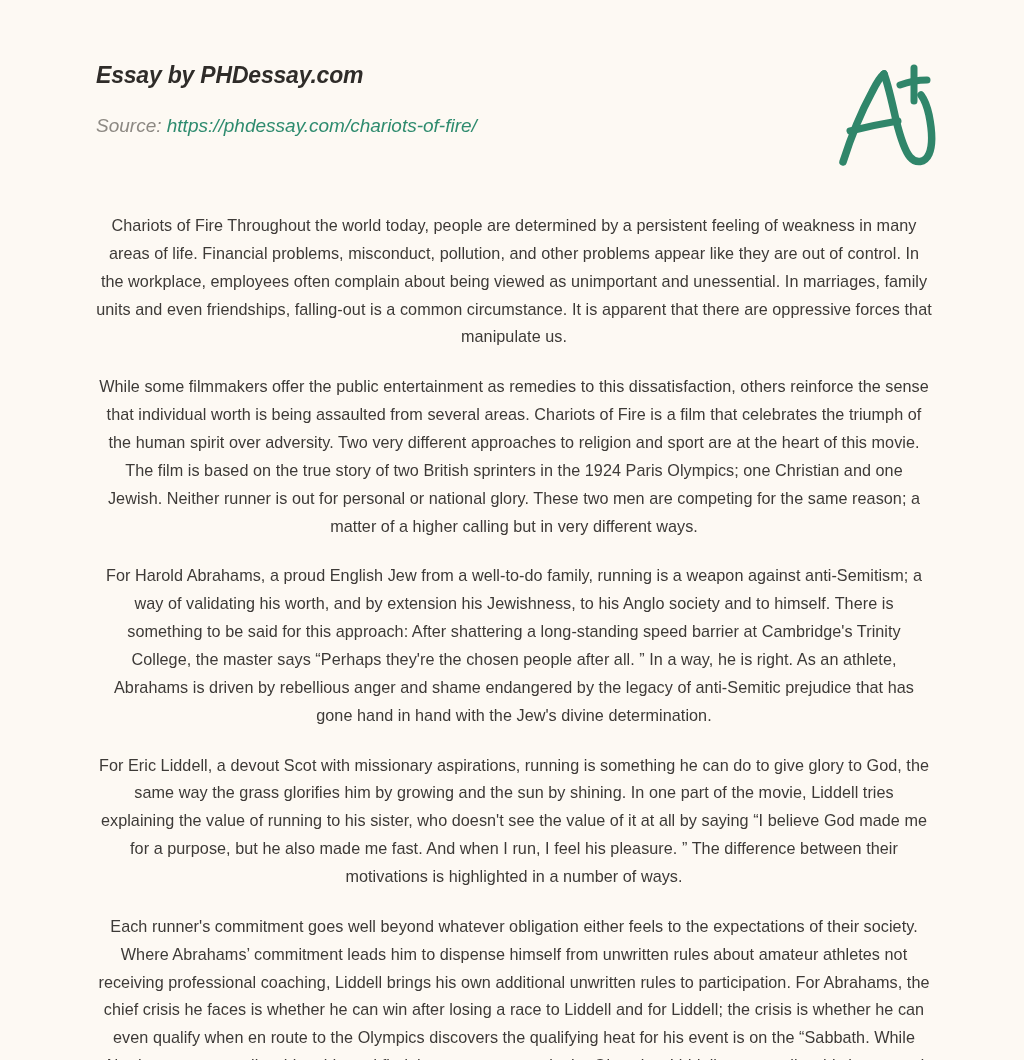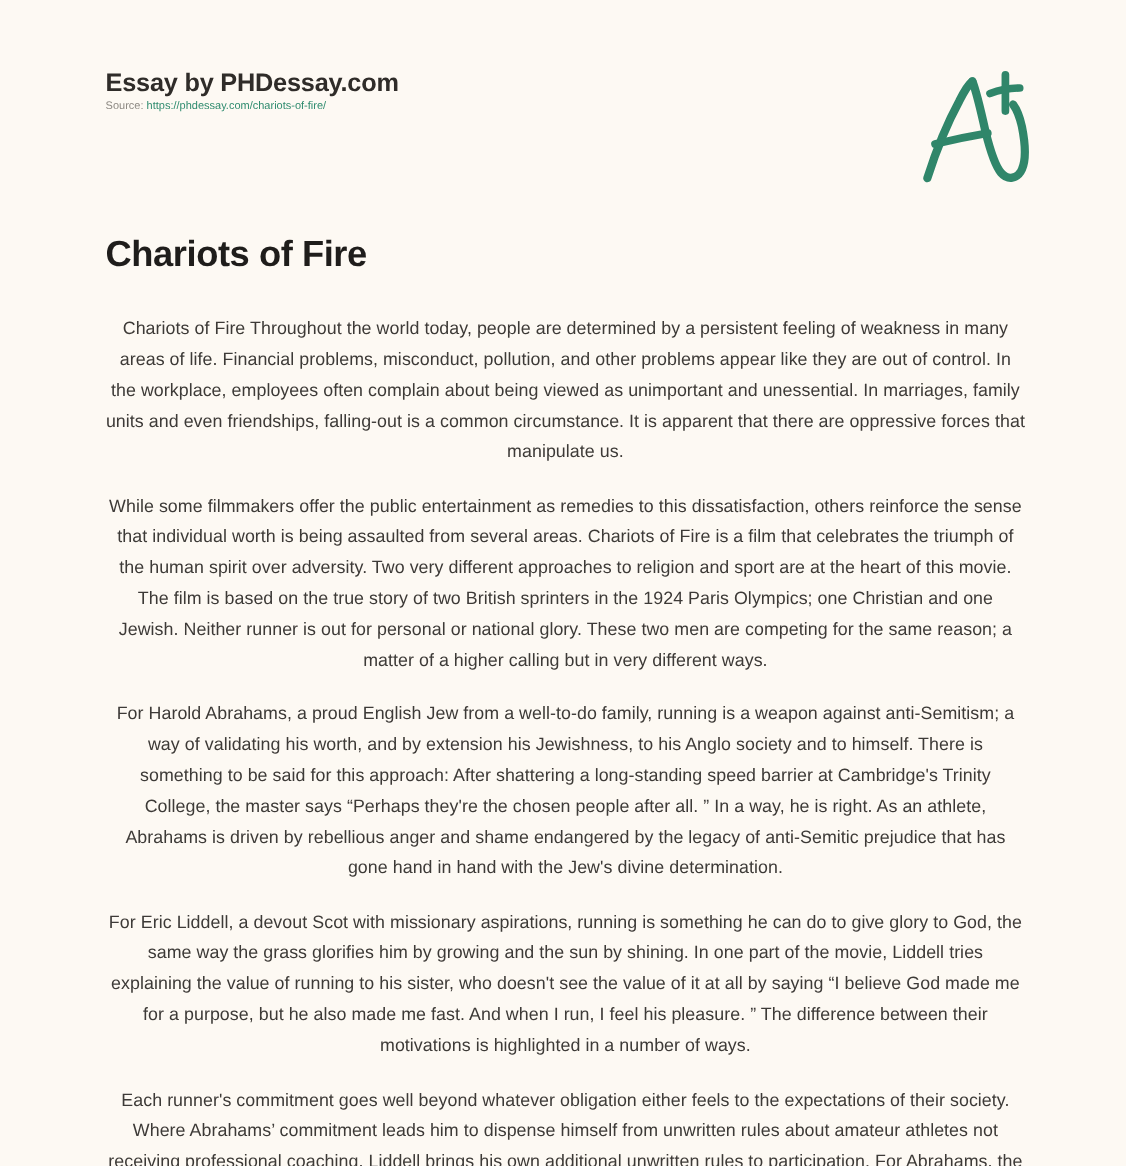--- a/index.html
+++ b/index.html
@@ -30,33 +30,34 @@
     position: absolute;
     top: 62px;
     left: 96px;
     right: 78px;
     height: 110px;
   }
   .brand-block {
     position: absolute;
     top: 0;
     left: 0;
+    font-style: italic;
   }
   .brand-title {
     font-size: 23px;
     font-weight: bold;
     color: #2f2c29;
     letter-spacing: -0.2px;
     line-height: 1.2;
     margin: 0;
     white-space: nowrap;
   }
   .source-line {
-    margin-top: 0;
-    font-size: 10px;
+    margin-top: 24px;
+    font-size: 19px;
     line-height: 1.3;
     white-space: nowrap;
   }
   .source-label {
     color: #8d8983;
   }
   .source-url {
     color: #2e8b6e;
     text-decoration: none;
   }
@@ -131,21 +132,20 @@
           <path d="M74 27 C 82 24, 93 22, 101 22" stroke-width="7"></path>
 
           <path d="M88 10 C 88 20, 88 32, 88 43" stroke-width="7"></path>
         </g>
       </svg>
     </div>
 
   </header>
 
   <article class="article">
-    <h1 class="article-title">Chariots of Fire</h1>
 
     <div class="article-body">
       <p>Chariots of Fire Throughout the world today, people are determined by a persistent feeling of weakness in many areas of life. Financial problems, misconduct, pollution, and other problems appear like they are out of control. In the workplace, employees often complain about being viewed as unimportant and unessential. In marriages, family units and even friendships, falling-out is a common circumstance. It is apparent that there are oppressive forces that manipulate us.</p>
       <p>While some filmmakers offer the public entertainment as remedies to this dissatisfaction, others reinforce the sense that individual worth is being assaulted from several areas. Chariots of Fire is a film that celebrates the triumph of the human spirit over adversity. Two very different approaches to religion and sport are at the heart of this movie. The film is based on the true story of two British sprinters in the 1924 Paris Olympics; one Christian and one Jewish. Neither runner is out for personal or national glory. These two men are competing for the same reason; a matter of a higher calling but in very different ways.</p>
       <p>For Harold Abrahams, a proud English Jew from a well-to-do family, running is a weapon against anti-Semitism; a way of validating his worth, and by extension his Jewishness, to his Anglo society and to himself. There is something to be said for this approach: After shattering a long-standing speed barrier at Cambridge's Trinity College, the master says “Perhaps they're the chosen people after all. ” In a way, he is right. As an athlete, Abrahams is driven by rebellious anger and shame endangered by the legacy of anti-Semitic prejudice that has gone hand in hand with the Jew's divine determination.</p>
       <p>For Eric Liddell, a devout Scot with missionary aspirations, running is something he can do to give glory to God, the same way the grass glorifies him by growing and the sun by shining. In one part of the movie, Liddell tries explaining the value of running to his sister, who doesn't see the value of it at all by saying “I believe God made me for a purpose, but he also made me fast. And when I run, I feel his pleasure. ” The difference between their motivations is highlighted in a number of ways.</p>
       <p>Each runner's commitment goes well beyond whatever obligation either feels to the expectations of their society. Where Abrahams’ commitment leads him to dispense himself from unwritten rules about amateur athletes not receiving professional coaching, Liddell brings his own additional unwritten rules to participation. For Abrahams, the chief crisis he faces is whether he can win after losing a race to Liddell and for Liddell; the crisis is whether he can even qualify when en route to the Olympics discovers the qualifying heat for his event is on the “Sabbath. While Abrahams must swallow his pride and find the courage to run in the Olympics, Liddell must swallow his hopes and find the courage not to run. Chariots of Fire is an</p>
     </div>
   </article>
 

